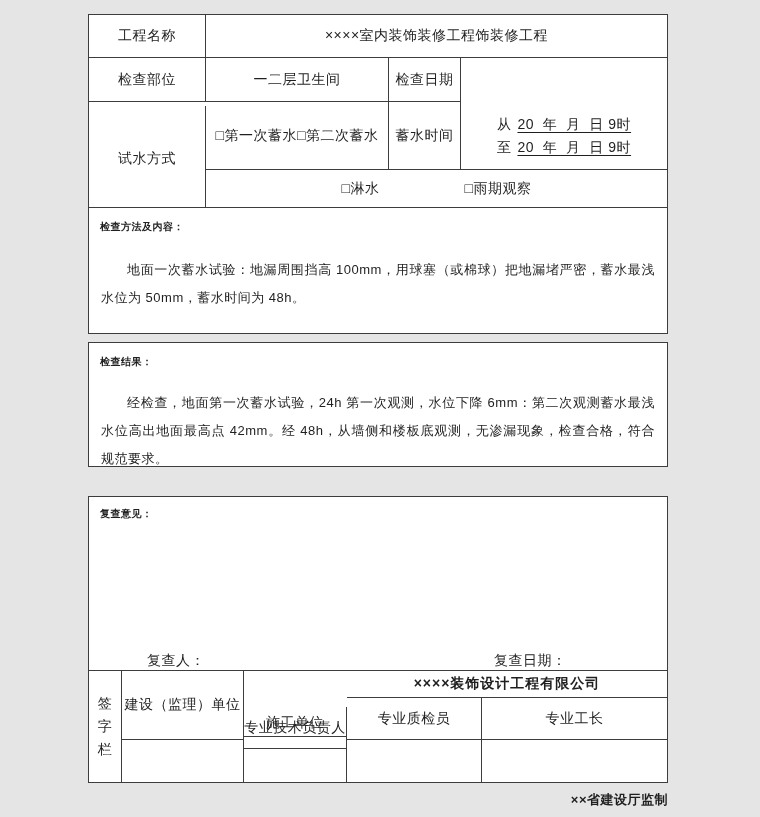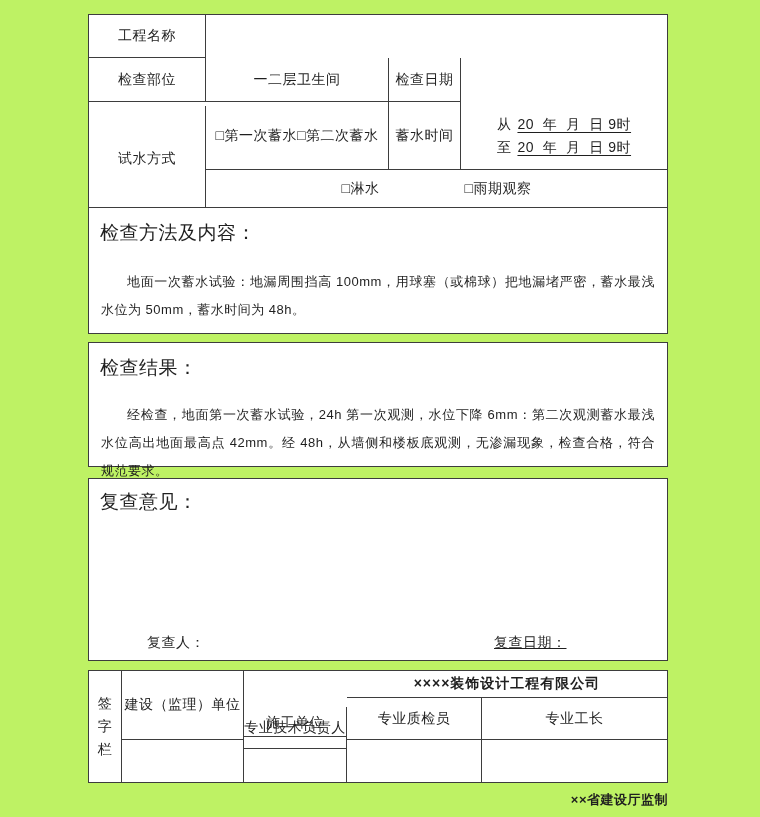--- a/index.html
+++ b/index.html
@@ -1,25 +1,25 @@
 <!DOCTYPE html>
 <html><head>
 <meta charset="utf-8">
 <style>
   html,body{margin:0;padding:0;background:#ffffff;}
-  .page{position:relative;width:760px;height:817px;background:#bef264;overflow:hidden;
+  .page{position:relative;width:760px;height:817px;background:#e5e5e5;overflow:hidden;
         font-family:"Liberation Sans", sans-serif;color:#1f1f1f;}
   .doc{position:absolute;left:88px;top:14px;width:580px;height:794px;}
   .tbl{position:absolute;border:1px solid #3d3d3d;box-sizing:border-box;background:#fff;}
   .cell{position:absolute;display:flex;align-items:center;justify-content:center;
         box-sizing:border-box;font-size:14px;letter-spacing:0.5px;text-align:center;}
   .br{border-right:1px solid #3d3d3d;}
   .bb{border-bottom:1px solid #3d3d3d;}
   .box{position:absolute;left:0;width:580px;border:1px solid #3d3d3d;box-sizing:border-box;background:#fff;}
-  .box-title{font-weight:normal;font-size:19px;letter-spacing:0.5px;padding:12px 11px 0 11px;}
+  .box-title{font-weight:bold;font-size:10px;letter-spacing:0.5px;padding:12px 11px 0 11px;}
   .box-body{font-size:13px;line-height:28px;margin:22px 12px 0 12px;text-indent:2em;
             letter-spacing:0.5px;text-align:justify;}
   .pre{white-space:pre;}
   .u{text-decoration:underline;text-underline-offset:3px;margin-left:6px;}
   .date-col{flex-direction:column;justify-content:center;gap:3px;line-height:20px;}
   .date-line{display:flex;align-items:center;}
   .opts{}
   .opts4{gap:85px;}
   .vertical{width:16px;line-height:23px;word-break:break-all;white-space:normal;text-align:center;}
   .company{font-weight:bold;letter-spacing:1px;}
@@ -27,20 +27,21 @@
   .footer-note{position:absolute;right:0;top:777px;font-weight:bold;font-size:13px;letter-spacing:0.5px;}
 </style>
 </head>
 <body>
 
 <div class="page">
   <div class="doc">
 
     <div class="tbl" style="left:0;top:0;width:580px;height:194px;">
       <div class="cell br bb" style="left:0;top:0;width:117px;height:43px;">工程名称</div>
+      <div class="cell bb" style="left:117px;top:0;width:461px;height:43px;">××××室内装饰装修工程饰装修工程</div>
 
       <div class="cell br bb" style="left:0;top:43px;width:117px;height:44px;">检查部位</div>
       <div class="cell br bb" style="left:117px;top:43px;width:183px;height:44px;">一二层卫生间</div>
       <div class="cell br bb" style="left:300px;top:43px;width:72px;height:44px;">检查日期</div>
 
       <div class="cell br" style="left:0;top:91px;width:117px;height:105px;">试水方式</div>
 
       <div class="cell br bb opts" style="left:117px;top:87px;width:183px;height:68px;">
         <span>□第一次蓄水</span>
         <span>□第二次蓄水</span>
@@ -66,24 +67,24 @@
     <div class="box" style="top:193px;height:127px;">
       <div class="box-title">检查方法及内容：</div>
       <div class="box-body">地面一次蓄水试验：地漏周围挡高 100mm，用球塞（或棉球）把地漏堵严密，蓄水最浅水位为 50mm，蓄水时间为 48h。</div>
     </div>
 
     <div class="box" style="top:328px;height:125px;">
       <div class="box-title">检查结果：</div>
       <div class="box-body" style="margin-top:20px;">经检查，地面第一次蓄水试验，24h 第一次观测，水位下降 6mm：第二次观测蓄水最浅水位高出地面最高点 42mm。经 48h，从墙侧和楼板底观测，无渗漏现象，检查合格，符合规范要求。</div>
     </div>
 
-    <div class="box" style="top:464px;height:183px;">
+    <div class="box" style="top:482px;height:183px;">
       <div class="box-title" style="padding-top:10px;">复查意见：</div>
       <span class="review-row-label" style="left:58px;">复查人：</span>
-      <span class="review-row-label" style="left:405px;text-decoration:underline;">复查日期：</span>
+      <span class="review-row-label" style="left:405px;">复查日期：</span>
     </div>
 
     <div class="tbl" style="left:0;top:656px;width:580px;height:113px;">
       <div class="cell br" style="left:0;top:0;width:33px;height:111px;">
         <span class="vertical">签字栏</span>
       </div>
       <div class="cell br bb" style="left:33px;top:0;width:122px;height:69px;">建设（监理）单位</div>
       <div class="cell br" style="left:33px;top:69px;width:122px;height:42px;"></div>
 
       <div class="cell br bb" style="left:155px;top:0;width:103px;height:27px;margin-top:39px;">施工单位</div>

